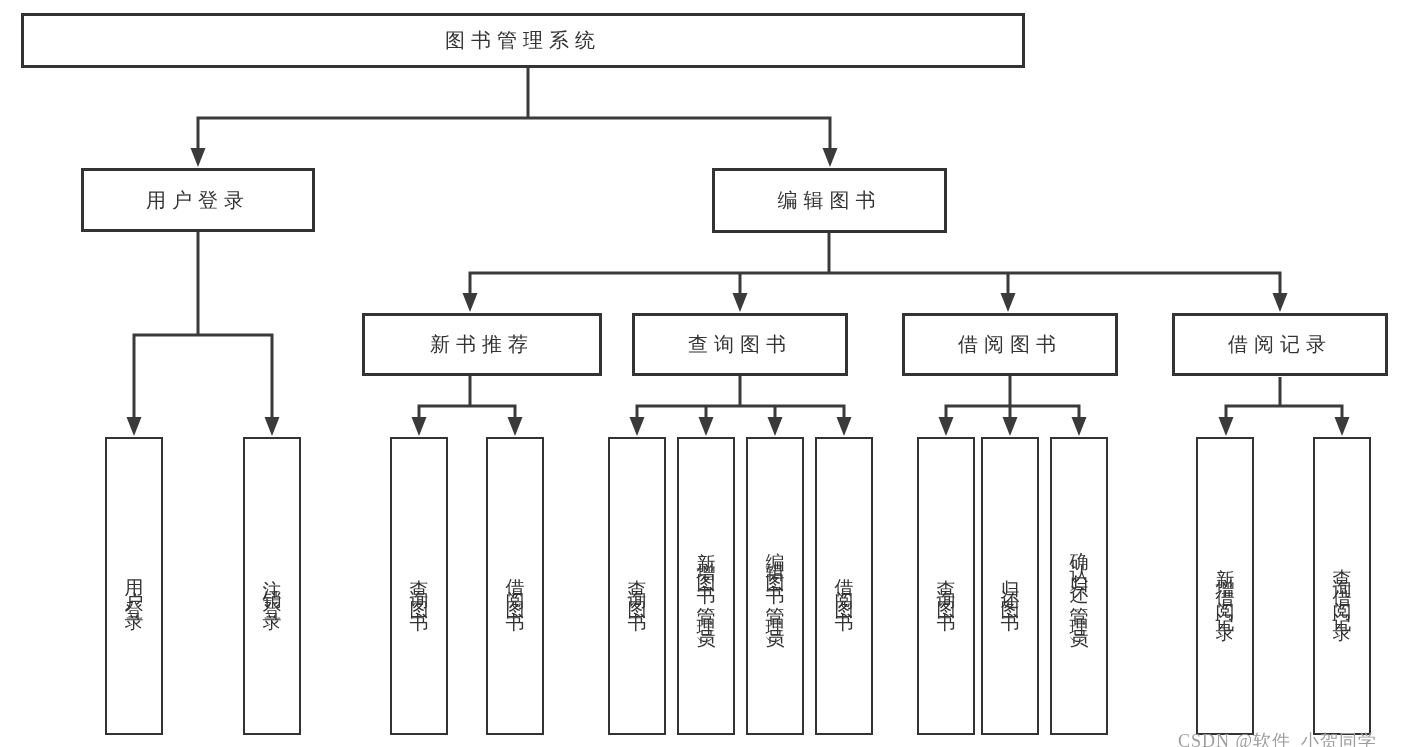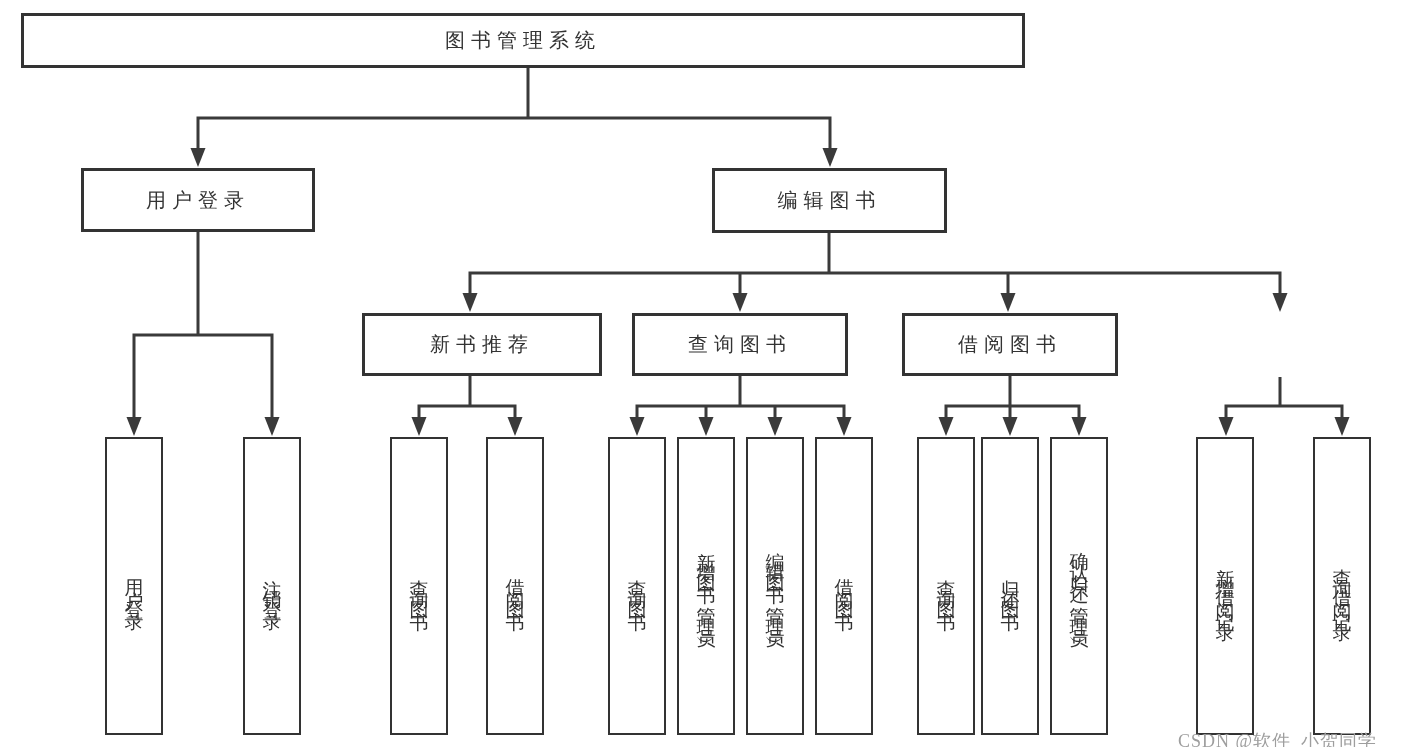--- a/index.html
+++ b/index.html
@@ -59,20 +59,21 @@
     </svg>
 
   <div class="box h" style="left:21px;top:13px;width:1004px;height:55px">图书管理系统</div>
 
   <div class="box h" style="left:81px;top:168px;width:234px;height:64px">用户登录</div>
   <div class="box h" style="left:712px;top:168px;width:235px;height:65px">编辑图书</div>
 
   <div class="box h" style="left:362px;top:313px;width:240px;height:63px">新书推荐</div>
   <div class="box h" style="left:632px;top:313px;width:216px;height:63px">查询图书</div>
   <div class="box h" style="left:902px;top:313px;width:216px;height:63px">借阅图书</div>
+  <div class="box h" style="left:1172px;top:313px;width:216px;height:63px">借阅记录</div>
 
   <div class="box v" style="left:105px;top:437px;width:58px;height:298px">用户登录</div>
   <div class="box v" style="left:243px;top:437px;width:58px;height:298px">注销登录</div>
 
   <div class="box v" style="left:390px;top:437px;width:58px;height:298px">查询图书</div>
   <div class="box v" style="left:486px;top:437px;width:58px;height:298px">借阅图书</div>
 
   <div class="box v" style="left:608px;top:437px;width:58px;height:298px">查询图书</div>
   <div class="box v" style="left:677px;top:437px;width:58px;height:298px">新增图书（管理员）</div>
   <div class="box v" style="left:746px;top:437px;width:58px;height:298px">编辑图书（管理员）</div>

